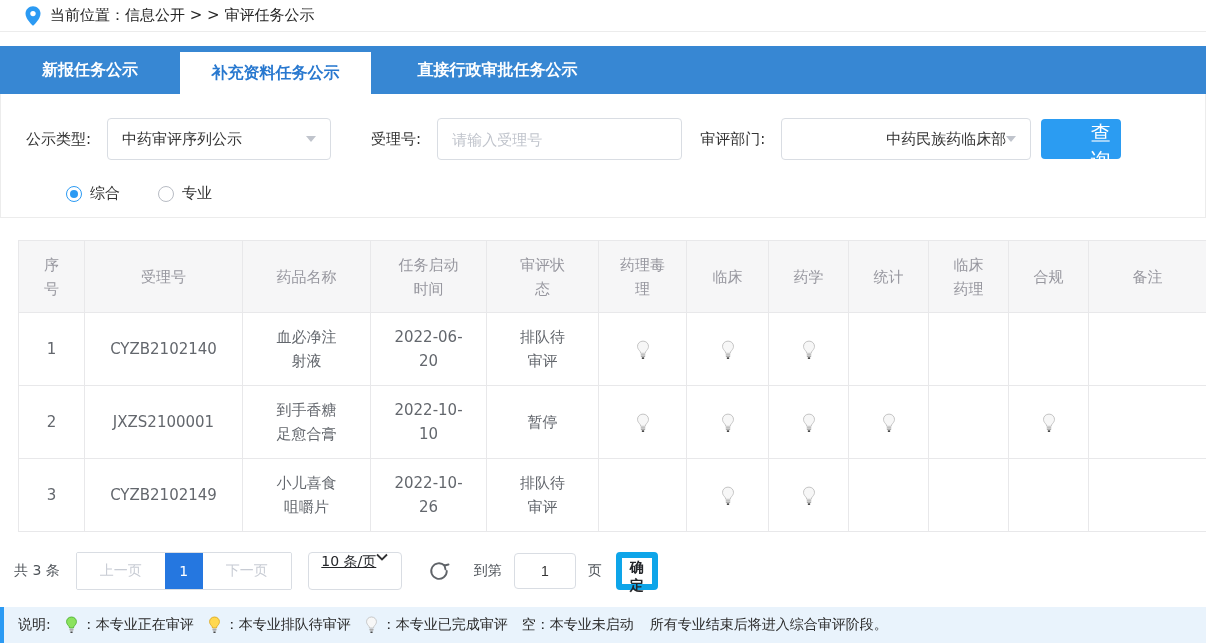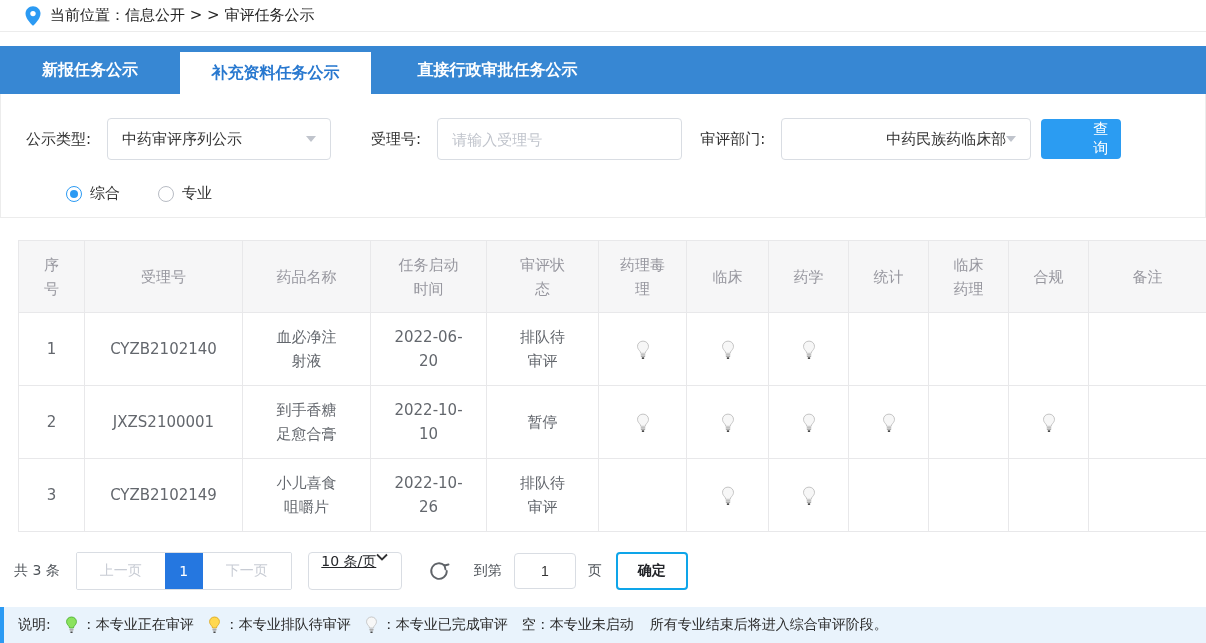--- a/index.html
+++ b/index.html
@@ -25,21 +25,21 @@
     display:flex; align-items:center; justify-content:space-between; padding:0 14px;
     font-size:15px; cursor:pointer; background:#fff; }
   .select.dept { width:250px;justify-content:flex-end; }
   .caret-down { width:0; height:0; border-left:5px solid transparent;
     border-right:5px solid transparent; border-top:6px solid #c0c4cc; }
   .text-input { width:245px; height:42px; border:1px solid #d9dde3; border-radius:4px;
     padding:0 14px; font-size:15px; color:#333; outline:none; }
   .text-input::placeholder { color:#c0c4cc; }
   .ml40 { margin-left:40px; } .ml18 { margin-left:18px; }
   .search-btn { margin-left:10px; width:80px; height:40px; background:#2b9cf2; color:#fff;
-    border:none; border-radius:4px; font-size:15px; letter-spacing:3px; cursor:pointer;padding-left:48px; }
+    border:none; border-radius:4px; font-size:20px; letter-spacing:3px; cursor:pointer;padding-left:48px; }
   .radio-row { margin-top:24px; display:flex; gap:38px;
     padding-left:40px; font-size:15px; }
   .radio { display:flex; align-items:center; gap:8px; cursor:pointer; }
   .radio-circle { width:16px; height:16px; border-radius:50%; border:1px solid #b8bcc4;
     background:#fff; position:relative; }
   .radio.checked .radio-circle { border-color:#2b9af3; }
   .radio.checked .radio-circle::after { content:""; position:absolute; left:3px; top:3px;
     right:3px; bottom:3px; border-radius:50%; background:#2b9af3; }
   
   table { border-collapse:collapse; margin:22px 0 0 18px; width:1188px; table-layout:fixed; }
@@ -56,22 +56,22 @@
   .page-num { width:38px; display:flex; align-items:center; justify-content:center;
     background:#2577e0; color:#fff; cursor:pointer; }
   .size-select { margin-left:16px; width:94px; height:38px; border:1px solid #d9dde3;
     border-radius:4px; display:flex; align-items:flex-start; justify-content:center; gap:0;
     color:#24262a; cursor:pointer; background:#fff;text-decoration:underline; }
   .refresh { margin-left:26px; display:flex; cursor:pointer; }
   .goto-label { margin-left:24px; }
   .goto-input { margin-left:12px; width:62px; height:36px; border:1px solid #d9dde3;
     border-radius:4px; text-align:center; font-size:14px; color:#333; outline:none; }
   .page-unit { margin-left:12px; }
-  .confirm-btn { margin-left:14px; width:72px; height:38px; background:#fff;
-    border:2px solid #0ea5e9; border-radius:4px; font-size:14px; font-weight:700;
+  .confirm-btn { margin-left:14px; width:42px; height:38px; background:#fff;
+    border:6px solid #0ea5e9; border-radius:4px; font-size:14px; font-weight:700;
     color:#24262a; cursor:pointer; }
   
   .legend { margin-top:17px; height:36px; background:#e9f3fc; border-left:4px solid #2b9af3;
     display:flex; align-items:center; padding-left:14px; font-size:14px; color:#2a2a2a; }
   .legend-item { display:flex; align-items:center; gap:4px; margin-left:14px; }
   .legend-suffix { margin-left:16px; }
   .bulb-cell svg, .legend-item svg { vertical-align:middle; }
 </style>
 </head>
 <body>

